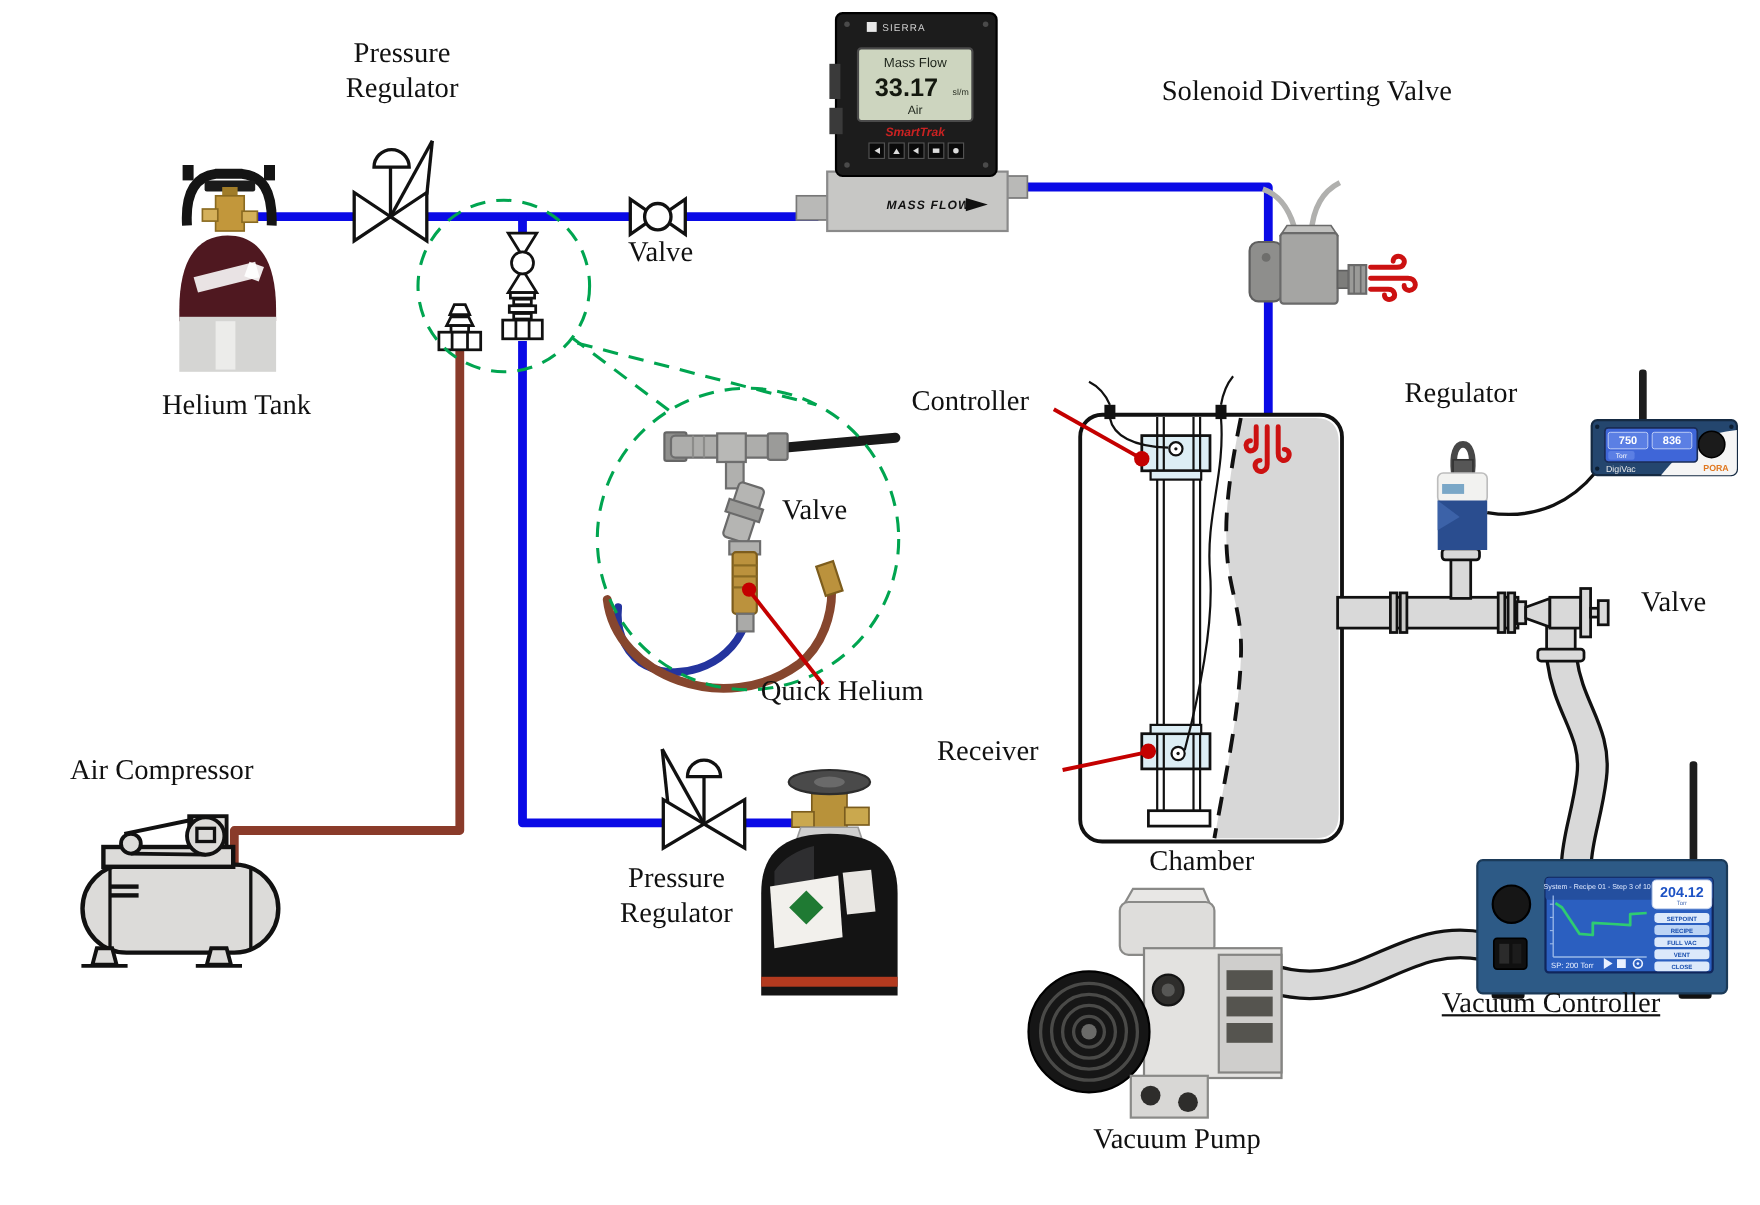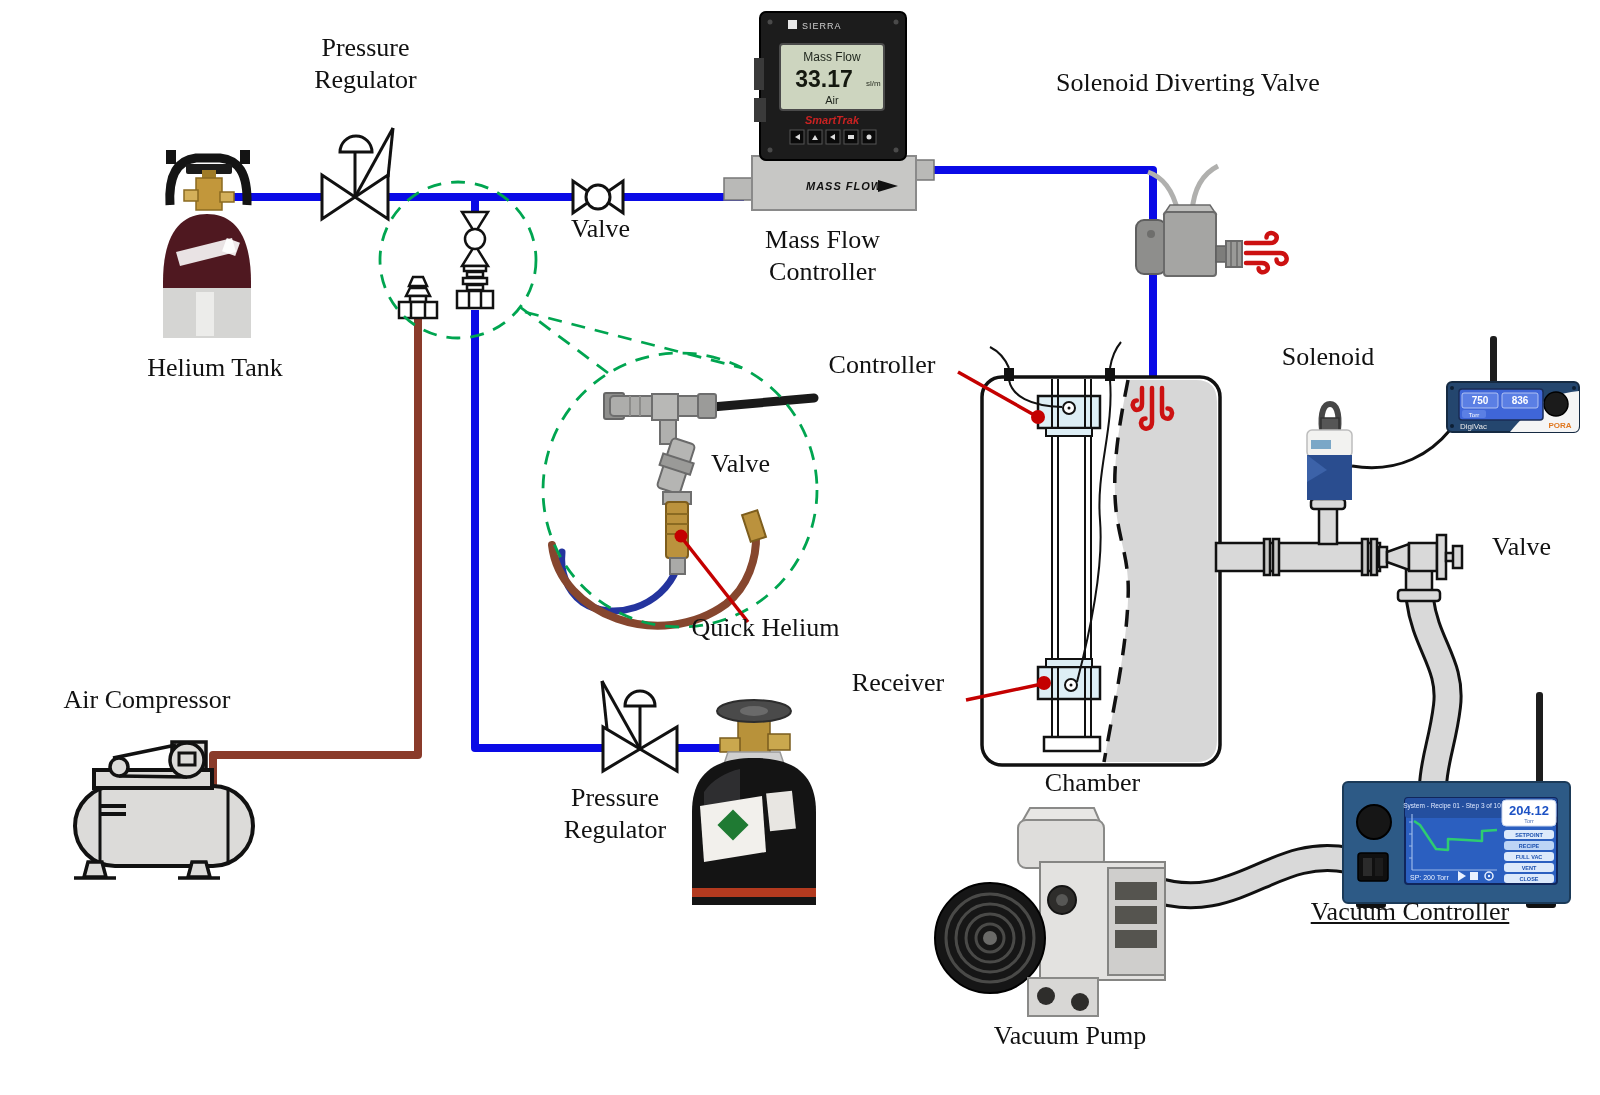--- a/index.html
+++ b/index.html
@@ -394,27 +394,26 @@
     <line x1="966" y1="700" x2="1042" y2="684"></line>
     <circle cx="1044" cy="683" r="7" stroke="none"></circle>
     <line x1="748" y1="622" x2="682" y2="538"></line>
     <circle cx="681" cy="536" r="6.5" stroke="none"></circle>
   </g>
 </svg>
 
 <div class="lbl" style="left:278px; top:32px;  width:175px;">Pressure Regulator</div>
 <div class="lbl" style="left:105px; top:352px; width:220px;font-family:Liberation Serif, serif;">Helium Tank</div>
 <div class="lbl" style="left:538px; top:213px; width:125px;">Valve</div>
-<div class="lbl" style="left:710px; top:224px; width:225px;">Mass Flow Controller</div>
 <div class="lbl" style="left:1038px; top:67px; width:300px;">Solenoid Diverting Valve</div>
 <div class="lbl" style="left:683px; top:448px; width:115px;">Valve</div>
 <div class="lbl" style="left:648px; top:612px; width:235px;">Quick Helium</div>
 <div class="lbl" style="left:802px; top:349px; width:160px;">Controller</div>
 <div class="lbl" style="left:822px; top:667px; width:152px;">Receiver</div>
 <div class="lbl" style="left:1010px; top:767px; width:165px;">Chamber</div>
-<div class="lbl" style="left:1238px; top:341px; width:180px;">Solenoid</div>
+<div class="lbl" style="left:1238px; top:341px; width:180px;">Regulator</div>
 <div class="lbl" style="left:1464px; top:531px; width:115px;">Valve</div>
 <div class="lbl" style="left:535px; top:782px; width:160px;">Pressure Regulator</div>
 <div class="lbl" style="left:960px; top:1020px; width:220px;">Vacuum Pump</div>
 <div class="lbl" style="left:22px;  top:684px; width:250px;">Air Compressor</div>
 <div class="lbl" style="left:1255px; top:896px; width:310px;text-decoration:underline;">Vacuum Controller</div>
 
 </div>
 
 </body></html>

